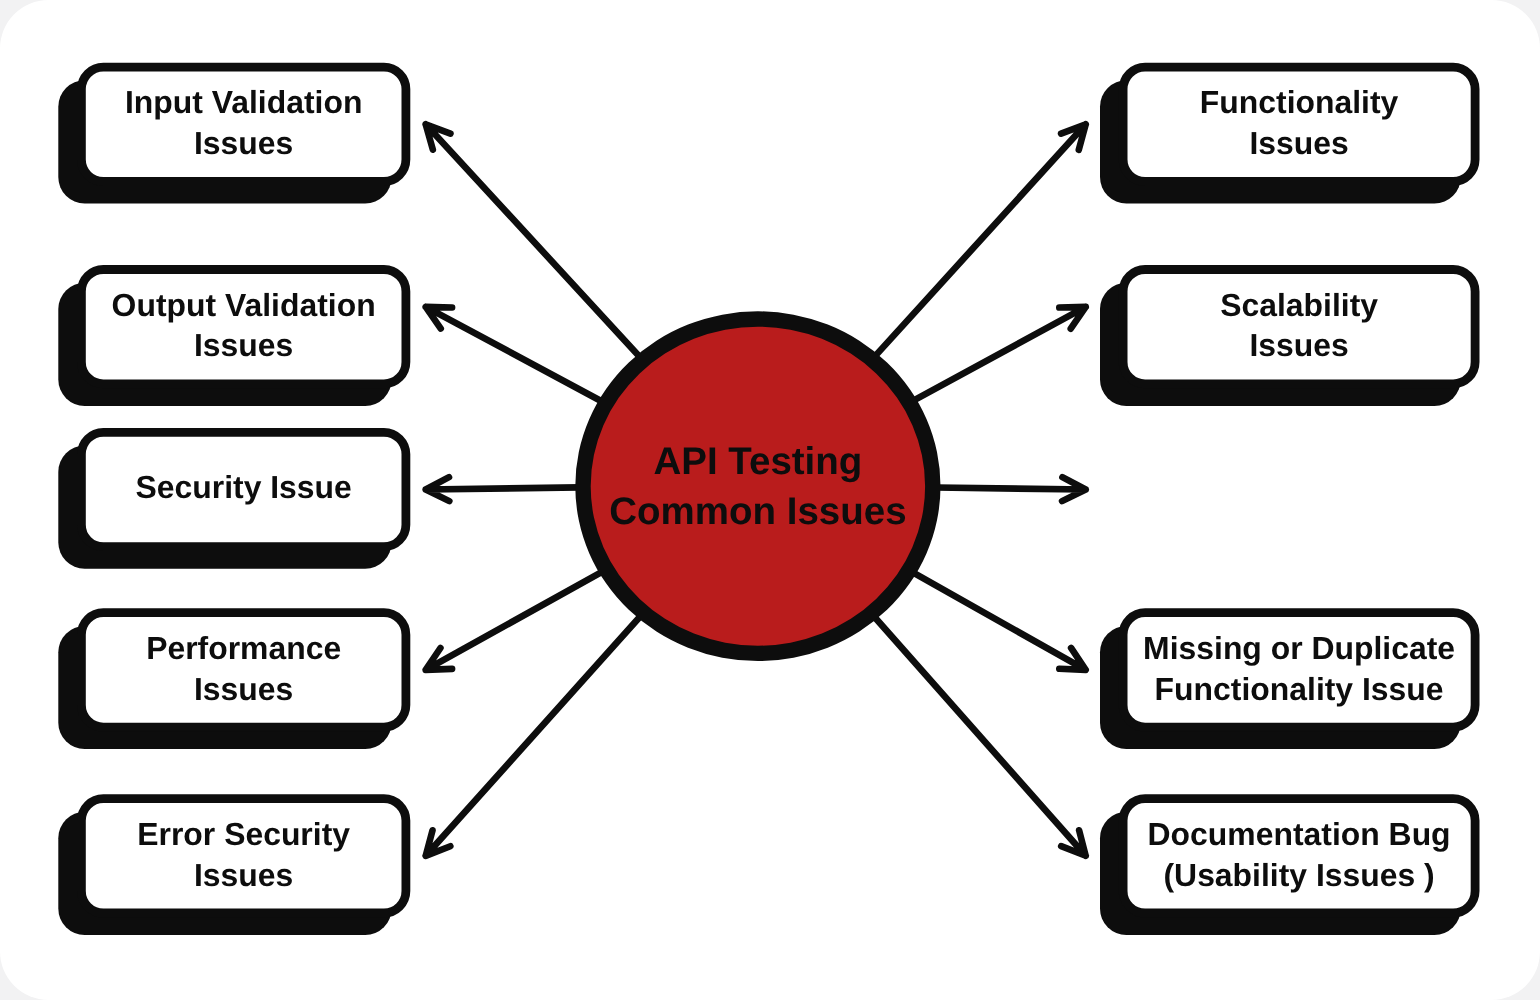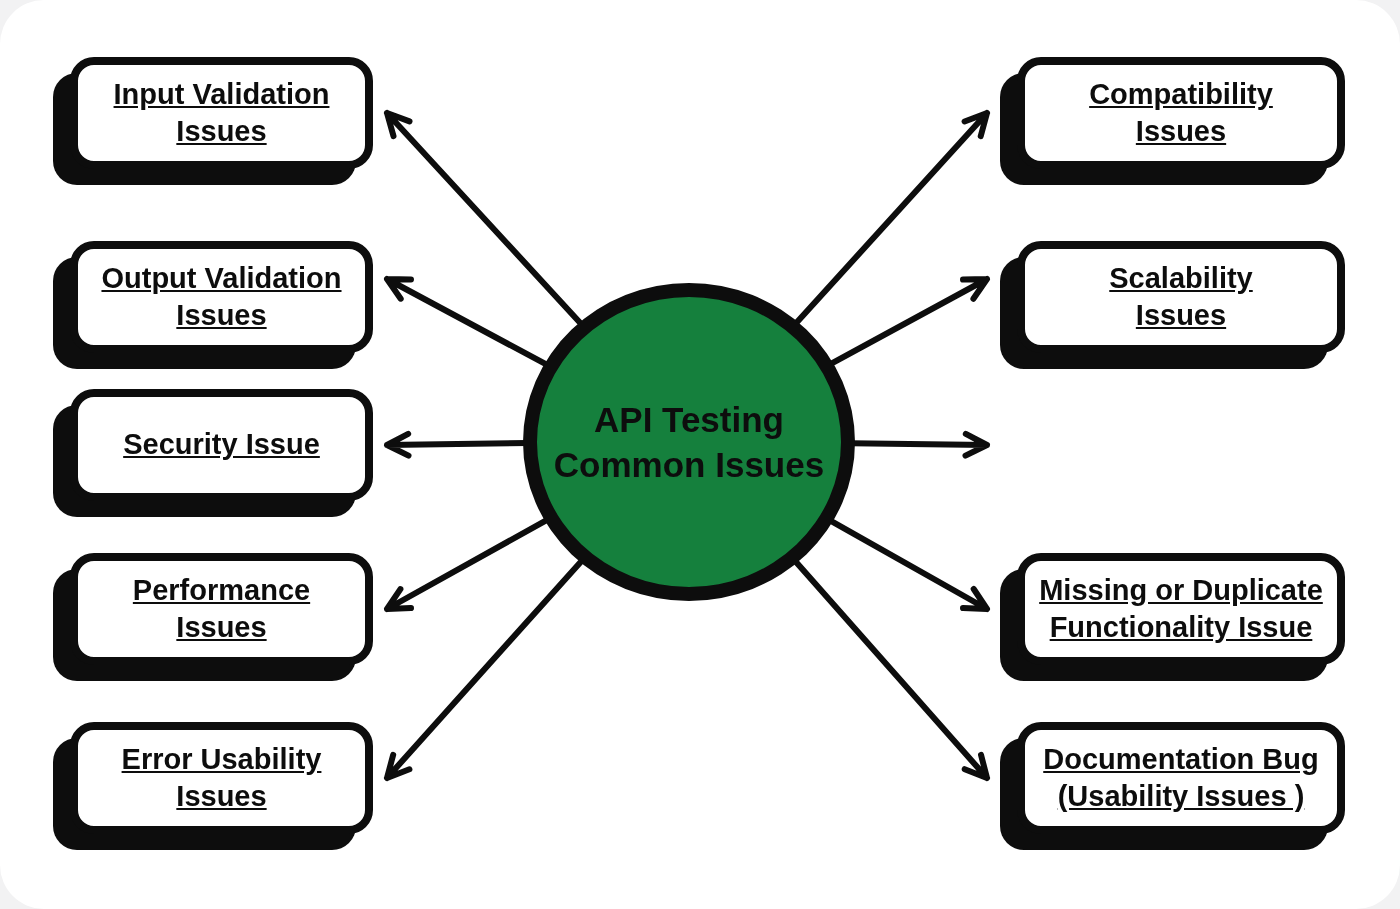--- a/index.html
+++ b/index.html
@@ -39,37 +39,36 @@
     display: flex;
     align-items: center;
     justify-content: center;
     text-align: center;
     font-weight: 700;
     font-size: 29px;
     line-height: 1.28;
     color: #0d0d0d;
     white-space: pre-line;
     padding: 0 6px;
-    text-decoration: underline;
   }
   .node.left  { left: 70px;  width: 303px; }
   .node.right { left: 1017px; width: 328px; }
   .r1 { top: 57px; }
   .r2 { top: 241px; }
   .r3 { top: 389px; }
   .r4 { top: 553px; text-align: center; }
   .r5 { top: 722px; }
   .hub {
     position: absolute;
     box-sizing: border-box;
     left: 523px;
     top: 283px;
     width: 332px;
     height: 318px;
-    background: #15803d;
+    background: #b91c1c;
     border: 14px solid #0d0d0d;
     border-radius: 50%;
     display: flex;
     align-items: center;
     justify-content: center;
     text-align: center;
     font-weight: 700;
     font-size: 35px;
     line-height: 1.3;
     color: #0d0d0d;
@@ -104,26 +103,26 @@
 Issues</span>
     </div>
     <div class="node left r3">
       <span>Security Issue</span>
     </div>
     <div class="node left r4">
       <span>Performance
 Issues</span>
     </div>
     <div class="node left r5">
-      <span>Error Usability
+      <span>Error Security
 Issues</span>
     </div>
 
     <div class="node right r1">
-      <span>Compatibility
+      <span>Functionality
 Issues</span>
     </div>
     <div class="node right r2">
       <span>Scalability
 Issues</span>
     </div>
     <div class="node right r4">
       <span>Missing or Duplicate
 Functionality Issue</span>
     </div>

